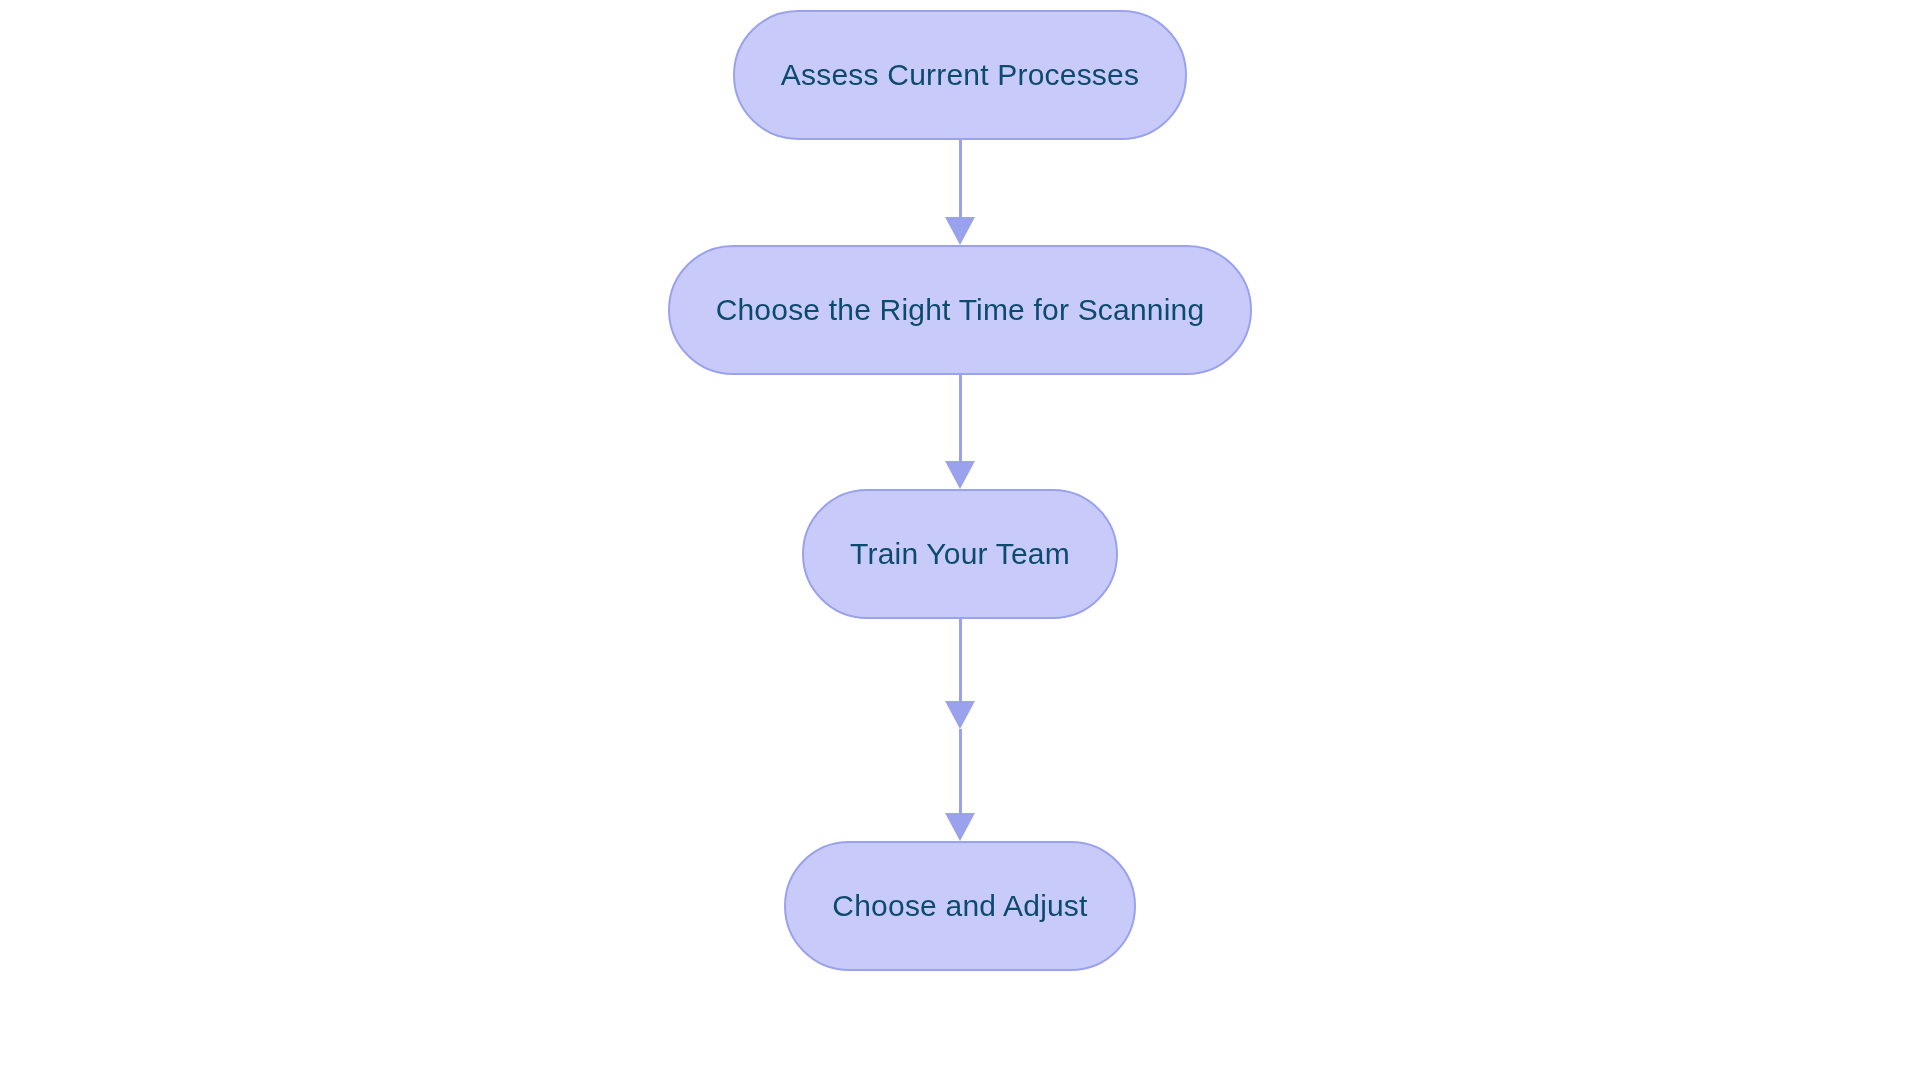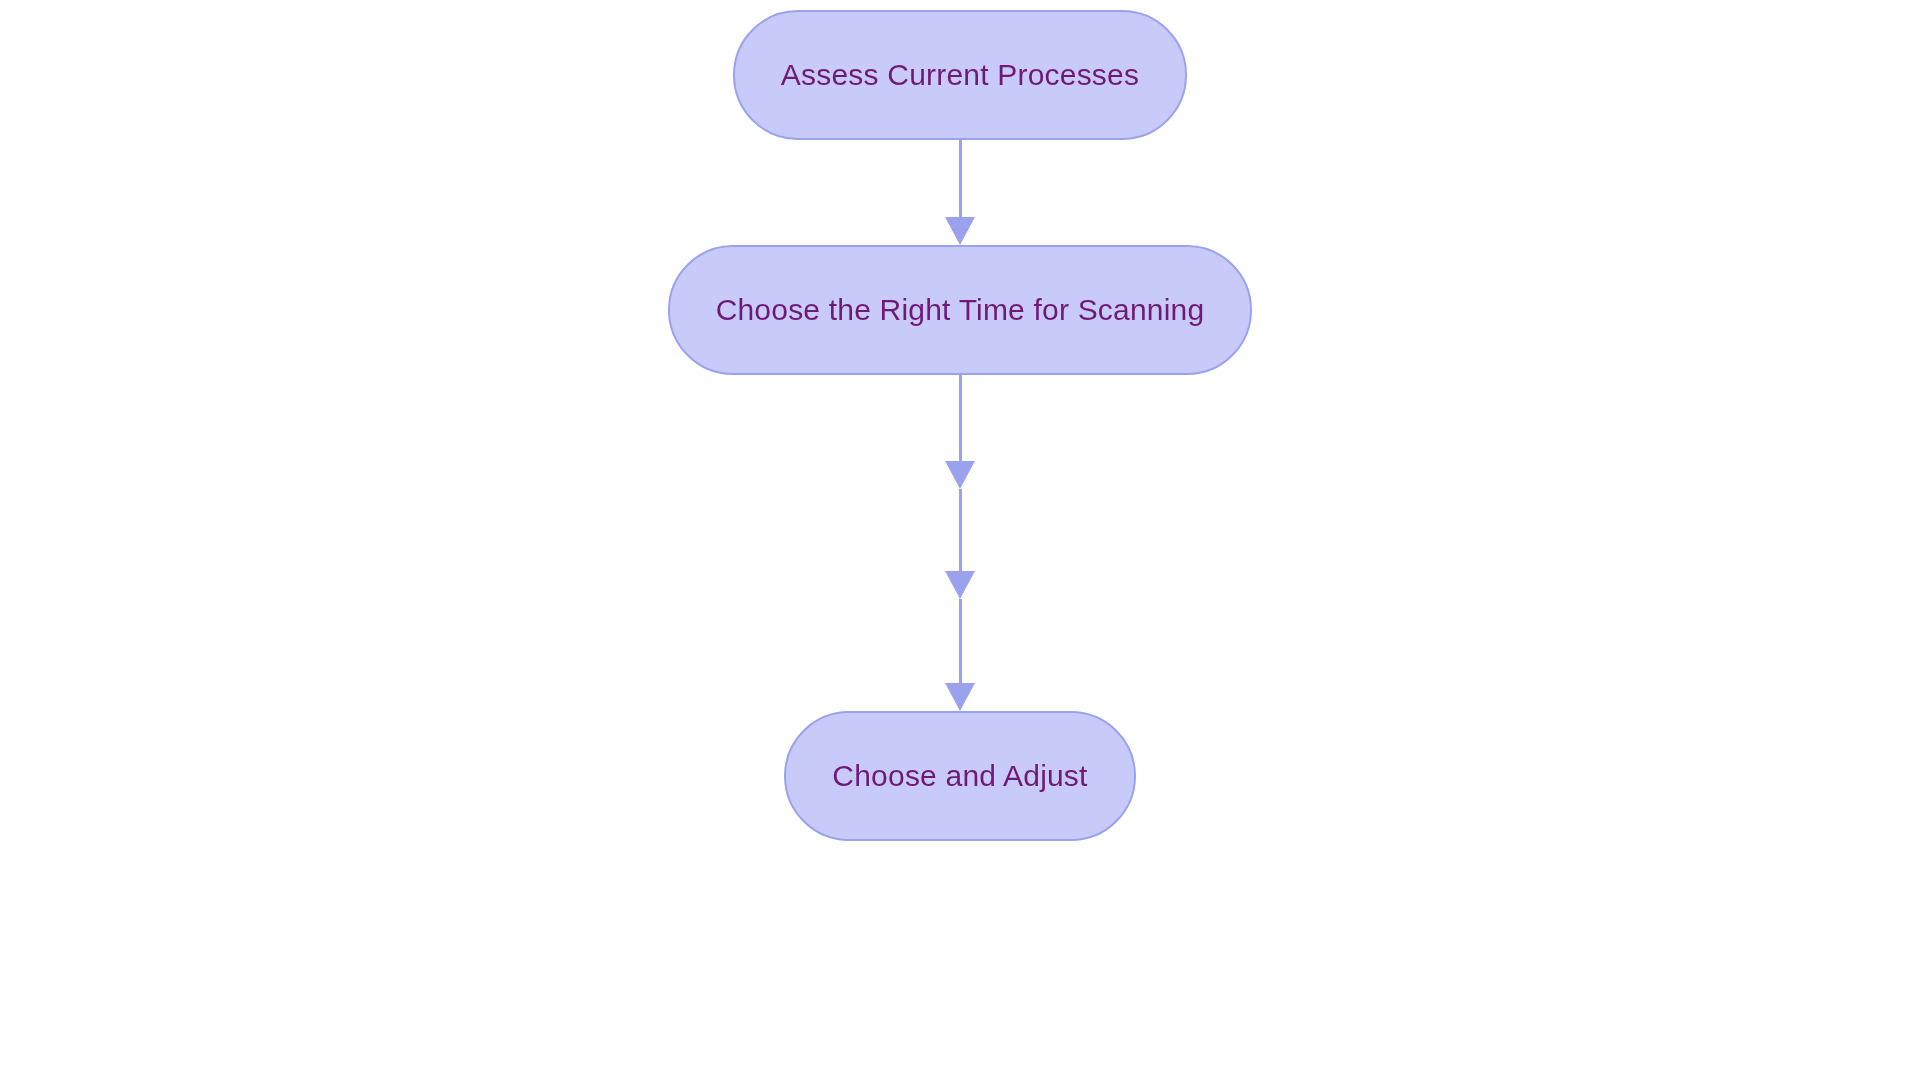--- a/index.html
+++ b/index.html
@@ -22,21 +22,21 @@
     display: flex;
     flex-direction: column;
     align-items: center;
   }
 
   .node {
     box-sizing: border-box;
     background: #c8cbfa;
     border: 2px solid #9aa2ee;
     border-radius: 999px;
-    color: #701a75;
+    color: #0c4a6e;
     display: flex;
     align-items: center;
     justify-content: center;
     font-size: 30px;
     font-weight: 400;
     letter-spacing: 0.2px;
     white-space: nowrap;
     line-height: 1;
     padding: 0 46px;
     height: 130px;
@@ -85,20 +85,23 @@
 
   <div class="node">
     <span>Choose the Right Time for Scanning</span>
   </div>
 
   <div class="connector conn-1">
     <div class="stem"></div>
     <div class="head"></div>
   </div>
 
+  <div class="node">
+    <span>Train Your Team</span>
+  </div>
 
   <div class="connector conn-2">
     <div class="stem"></div>
     <div class="head"></div>
   </div>
 
 
   <div class="connector conn-3">
     <div class="stem"></div>
     <div class="head"></div>

